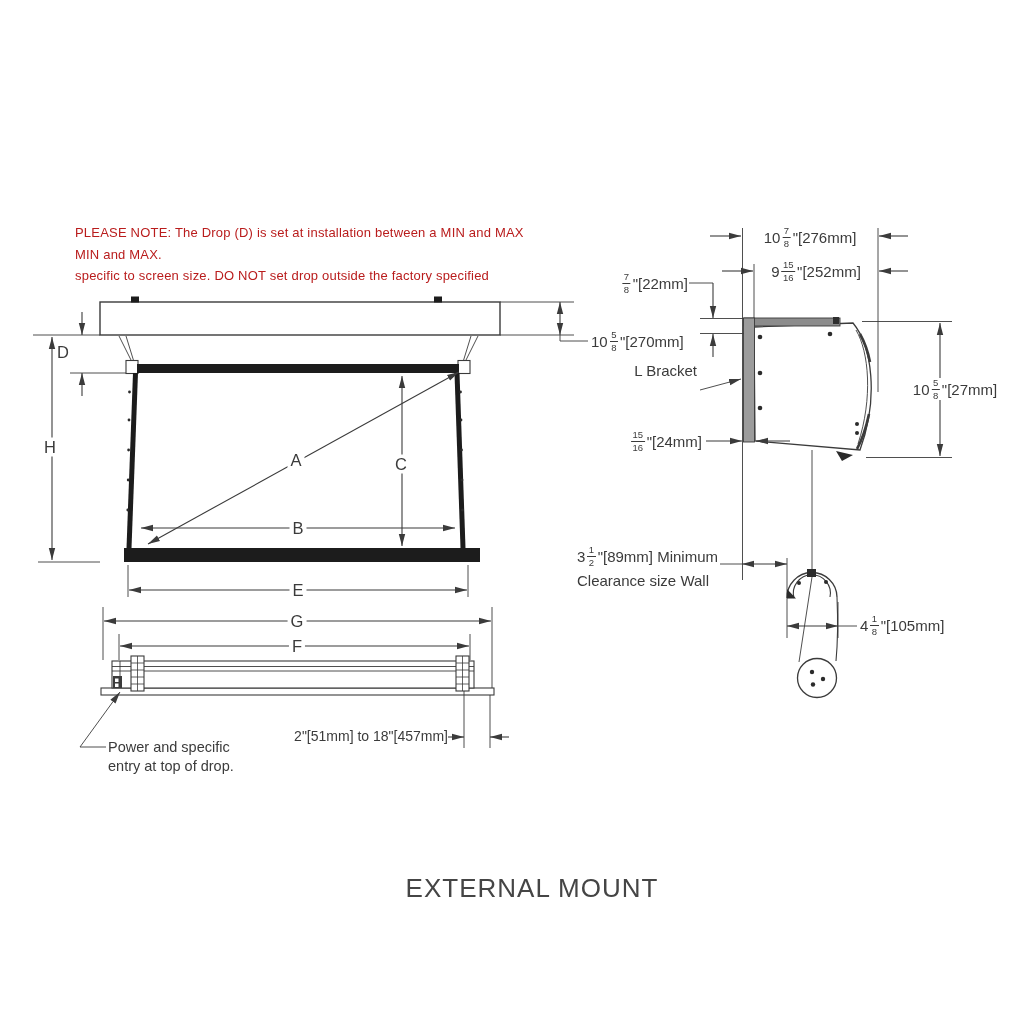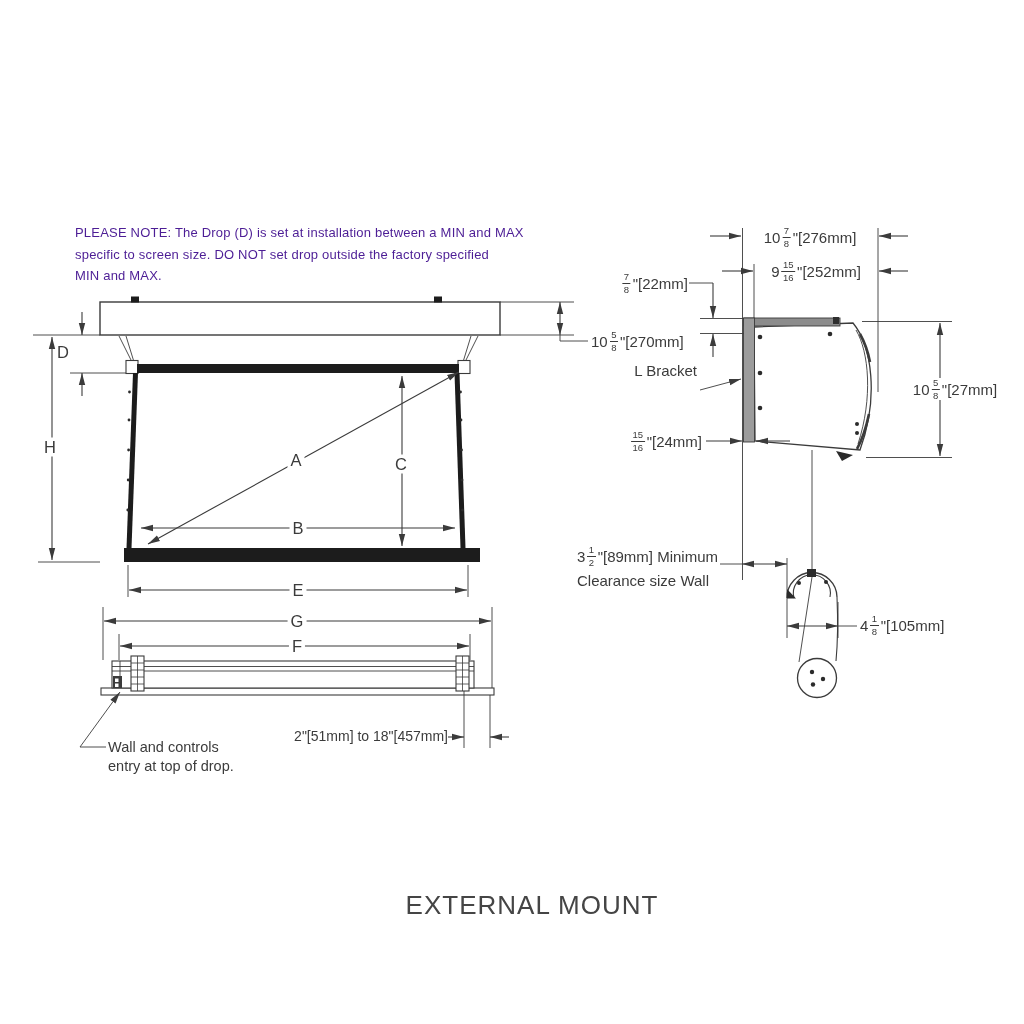--- a/index.html
+++ b/index.html
@@ -9,23 +9,23 @@
   .lbl{position:absolute;white-space:nowrap;color:#3b3b3b;}
   .ctr{transform:translate(-50%,-50%);}
   .midL{transform:translate(0,-50%);}
   .midR{transform:translate(-100%,-50%);}
   .onln{background:#fff;padding:0 3px;}
   .letter{font-size:16.5px;}
   .dim{font-size:15px;display:flex;align-items:center;gap:1px;text-align:right;}
   .frac{display:inline-flex;flex-direction:column;align-items:center;line-height:1;font-size:9.5px;margin:0 1px;}
   .frac .num{border-bottom:1px solid #3b3b3b;padding:0 1.5px 1px;}
   .frac .den{padding-top:1px;}
-  .note{font-size:13px;line-height:21.5px;letter-spacing:0.2px;color:#4c1d95;}
+  .note{font-size:13px;line-height:21.5px;letter-spacing:0.2px;color:#b91c1c;}
   .small{font-size:14.5px;line-height:19px;}
-  .title{font-size:26px;letter-spacing:1px;color:#454545;margin-top:17px;}
+  .title{font-size:26px;letter-spacing:1px;color:#454545;}
   .two{font-size:15px;line-height:24px;}
 </style>
 </head>
 <body>
 
 <div class="stage">
 
 <svg class="draw" width="1024" height="1024" viewBox="0 0 1024 1024">
   <defs>
     <marker id="arw" orient="auto-start-reverse" markerUnits="userSpaceOnUse" markerWidth="13" markerHeight="8" refX="12" refY="4">
@@ -203,39 +203,39 @@
     </g>
 
     <line x1="838" y1="602" x2="838" y2="638" stroke-width="0.9"></line>
     <line x1="787" y1="626" x2="838" y2="626" marker-start="url(#arw)" marker-end="url(#arw)"></line>
     <line x1="838" y1="626" x2="857" y2="626" stroke-width="0.9"></line>
   </g>
 </svg>
 
 <div class="lbl note" style="left:75px;top:222px">
   <div>PLEASE NOTE: The Drop (D) is set at installation between a MIN and MAX</div>
+  <div>MIN and MAX.</div>
   <div>specific to screen size. DO NOT set drop outside the factory specified</div>
-  <div>MIN and MAX.</div>
 </div>
 
 <div class="lbl letter ctr" style="left:63px;top:352px">D</div>
 <div class="lbl letter ctr onln" style="left:50px;top:447px">H</div>
 <div class="lbl letter ctr onln" style="left:296px;top:460px">A</div>
 <div class="lbl letter ctr onln" style="left:298px;top:528px">B</div>
 <div class="lbl letter ctr onln" style="left:401px;top:464px">C</div>
 <div class="lbl letter ctr onln" style="left:298px;top:590px">E</div>
 
 <div class="lbl letter ctr onln" style="left:297px;top:621px">G</div>
 <div class="lbl letter ctr onln" style="left:297px;top:646px">F</div>
 
 <div class="lbl dim midR" style="left:448px;top:736px;font-size:14px">
   <span>2"[51mm] to 18"[457mm]</span>
 </div>
 <div class="lbl small" style="left:108px;top:738px">
-  <div>Wall and controls</div>
+  <div>Power and specific</div>
   <div>entry at top of drop.</div>
 </div>
 
 <div class="lbl dim ctr" style="left:810px;top:237px">
   <span>10</span>
       <span class="frac">
         <span class="num">7</span>
         <span class="den">8</span>
       </span>
       <span>"[276mm]</span>

